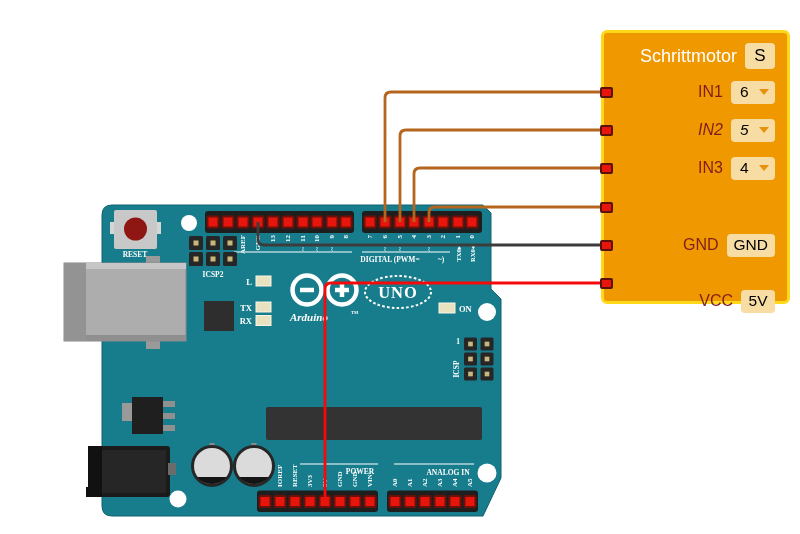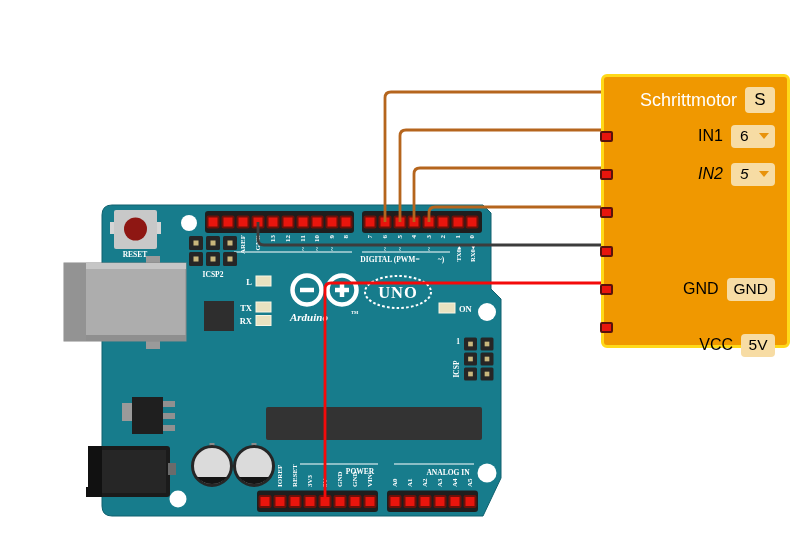--- a/index.html
+++ b/index.html
@@ -1,27 +1,27 @@
 <!DOCTYPE html>
 <html><head>
 <meta charset="utf-8">
 <style>
   html,body{margin:0;padding:0;background:#fff;}
   .stage{position:relative;width:800px;height:534px;background:#ffffff;overflow:hidden;
          font-family:"Liberation Sans",sans-serif;}
   .stage svg{position:absolute;left:0;top:0;}
   
   .block{position:absolute;left:601px;top:30px;width:189px;height:274px;
-         background:#F09800;border:3px solid #FFD919;border-radius:6px;box-sizing:border-box;margin-top:44px;}
+         background:#F09800;border:3px solid #FFD919;border-radius:6px;box-sizing:border-box;}
   .btitle-row{position:absolute;top:9px;right:12px;height:28px;display:flex;align-items:center;gap:8px;}
   .btitle{color:#fff;font-size:18px;}
   .bbadge{width:30px;height:26px;background:#F7DCA4;border-radius:4px;display:flex;
           align-items:center;justify-content:center;color:#000;font-size:17px;}
   .brow{position:absolute;right:12px;height:24px;display:flex;align-items:center;gap:8px;}
-  .blab{color:#000000;font-size:16px;}
+  .blab{color:#7f1d1d;font-size:16px;}
   .bfield{background:#F7DCA4;border-radius:4px;height:23px;display:inline-flex;align-items:center;
           justify-content:center;padding:0 7px;color:#000;font-size:15.5px;box-sizing:border-box;min-width:34px;}
   .bfield.dd{min-width:44px;justify-content:space-between;padding:0 6px 0 9px;}
   .dd-arrow{width:0;height:0;border-left:5px solid transparent;border-right:5px solid transparent;
             border-top:6px solid #E8920B;}
   .conn{position:absolute;left:-4px;width:13px;height:11px;background:#E8150D;
         border:2px solid #5A120B;border-radius:2px;box-sizing:border-box;}
   
   text{font-family:"Liberation Serif",serif;fill:#ffffff;font-weight:bold;}
 </style>
@@ -257,20 +257,27 @@
       </div>
       <span class="conn" style="top: 91.5px;"></span>
       <div class="brow" style="top: 85px; font-style: italic;">
         <span class="blab">IN2</span>
         <span class="bfield dd">
           <span>5</span>
           <span class="dd-arrow"></span>
         </span>
       </div>
       <span class="conn" style="top: 129.5px;"></span>
+      <div class="brow" style="top: 123px;">
+        <span class="blab">IN3</span>
+        <span class="bfield dd">
+          <span>4</span>
+          <span class="dd-arrow"></span>
+        </span>
+      </div>
       <span class="conn" style="top: 168.5px;"></span>
       <span class="conn" style="top: 206.5px;"></span>
       <div class="brow" style="top: 200px;">
         <span class="blab">GND</span>
         <span class="bfield">
           <span>GND</span>
         </span>
       </div>
       <span class="conn" style="top: 244.5px;"></span>
       <div class="brow" style="top: 256px;">

